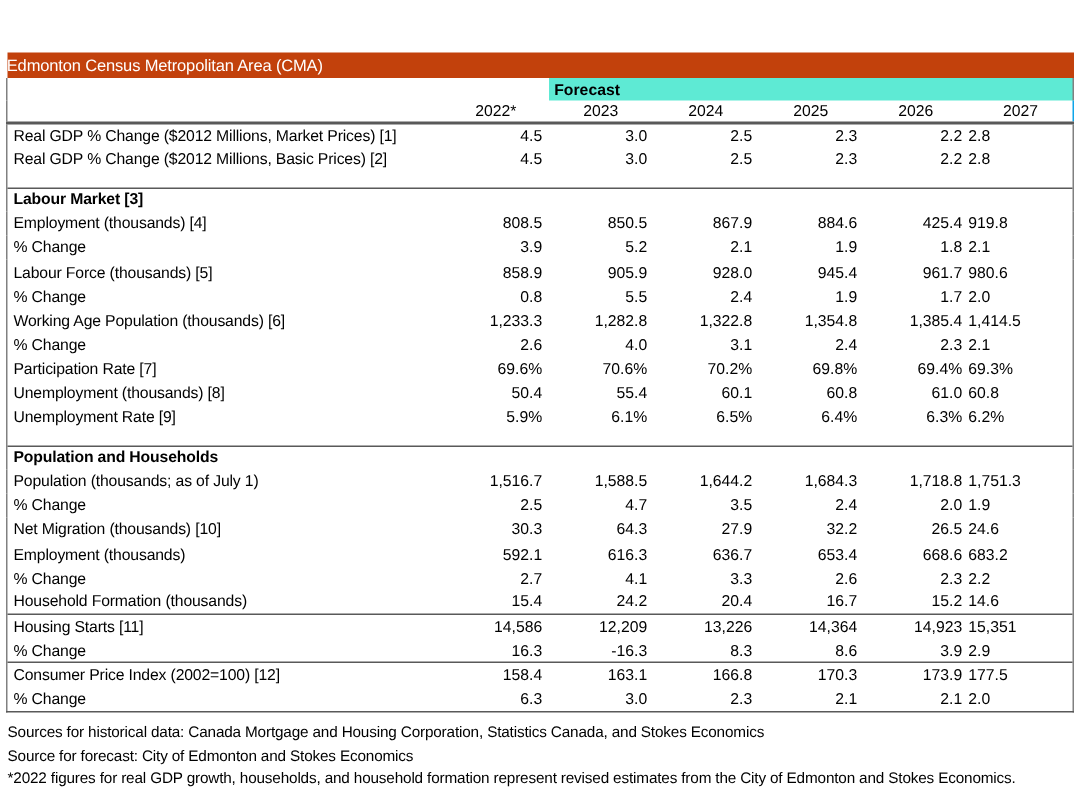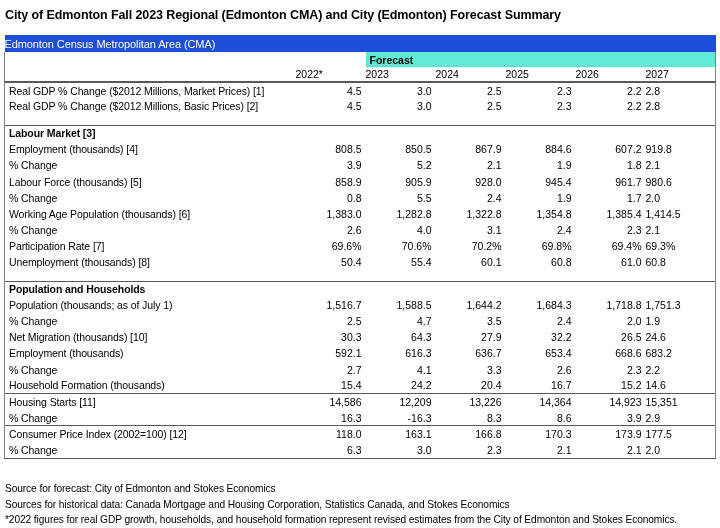--- a/index.html
+++ b/index.html
@@ -47,21 +47,21 @@
     font-weight: normal;
     vertical-align: middle;
     box-sizing: border-box;
   }
   
   col.c-label { width: 291px; }
   col.c-yr    { width: 70px; }
 
   
   .banner td {
-    background: #1d4ed8;
+    background: #c2410c;
     color: #ffffff;
     font-weight: bold;
     font-size: 11px;
     height: 17px;
     padding: 0 0 0 5px;
     letter-spacing: -0.1px;
   }
 
   
   .fcband td {
@@ -80,21 +80,21 @@
     border-right: none;
   }
   .fcband td.green-last { border-right: 1px solid #808080; }
   .fcband td.blankleft { border-right: none; }
 
   
   .yearrow td {
     height: 15px;
     font-weight: bold;
     font-size: 10.5px;
-    text-align: left;
+    text-align: center;
     padding-right: 4px;
     border-bottom: 2px solid #595959;
     border-left: 1px solid #808080;
     border-right: 1px solid #808080;
   }
   .yearrow td.lbl { border-right: none; }
   .yearrow td.yr  { border-left: none; border-right: none; }
   .yearrow td.yrlast { border-left: none; border-right: 1px solid #0ea5e9; }
 
   
@@ -140,21 +140,20 @@
     line-height: 15.6px;
     letter-spacing: -0.1px;
     white-space: nowrap;
   }
 </style>
 </head>
 <body>
 
 <div class="page">
 
-  <div class="doc-title">City of Edmonton Fall 2023 Regional (Edmonton CMA) and City (Edmonton) Forecast Summary</div>
 
   <div class="table-wrap">
     <table class="fcst">
       <colgroup>
         <col class="c-label">
         <col class="c-yr">
           <col class="c-yr">
           <col class="c-yr">
         <col class="c-yr">
           <col class="c-yr">
@@ -218,21 +217,21 @@
             <td class="num"></td>
             <td class="num"></td>
             <td class="numlast"></td>
           </tr>
           <tr class="drow">
             <td class="lbl">Employment (thousands) [4]</td>
             <td class="num">808.5</td>
             <td class="num">850.5</td>
             <td class="num">867.9</td>
             <td class="num">884.6</td>
-            <td class="num">607.2</td>
+            <td class="num">425.4</td>
             <td class="numlast">919.8</td>
           </tr>
           <tr class="drow">
             <td class="lbl">% Change</td>
             <td class="num">3.9</td>
             <td class="num">5.2</td>
             <td class="num">2.1</td>
             <td class="num">1.9</td>
             <td class="num">1.8</td>
             <td class="numlast">2.1</td>
@@ -250,21 +249,21 @@
             <td class="lbl">% Change</td>
             <td class="num">0.8</td>
             <td class="num">5.5</td>
             <td class="num">2.4</td>
             <td class="num">1.9</td>
             <td class="num">1.7</td>
             <td class="numlast">2.0</td>
           </tr>
           <tr class="drow">
             <td class="lbl">Working Age Population (thousands) [6]</td>
-            <td class="num">1,383.0</td>
+            <td class="num">1,233.3</td>
             <td class="num">1,282.8</td>
             <td class="num">1,322.8</td>
             <td class="num">1,354.8</td>
             <td class="num">1,385.4</td>
             <td class="numlast">1,414.5</td>
           </tr>
           <tr class="drow">
             <td class="lbl">% Change</td>
             <td class="num">2.6</td>
             <td class="num">4.0</td>
@@ -283,20 +282,29 @@
             <td class="numlast">69.3%</td>
           </tr>
           <tr class="drow">
             <td class="lbl">Unemployment (thousands) [8]</td>
             <td class="num">50.4</td>
             <td class="num">55.4</td>
             <td class="num">60.1</td>
             <td class="num">60.8</td>
             <td class="num">61.0</td>
             <td class="numlast">60.8</td>
+          </tr>
+          <tr class="drow">
+            <td class="lbl">Unemployment Rate [9]</td>
+            <td class="num">5.9%</td>
+            <td class="num">6.1%</td>
+            <td class="num">6.5%</td>
+            <td class="num">6.4%</td>
+            <td class="num">6.3%</td>
+            <td class="numlast">6.2%</td>
           </tr>
           <tr class="drow spacer">
             <td class="lbl"></td>
             <td class="num"></td>
             <td class="num"></td>
             <td class="num"></td>
             <td class="num"></td>
             <td class="num"></td>
             <td class="numlast"></td>
           </tr>
@@ -376,39 +384,39 @@
             <td class="lbl">% Change</td>
             <td class="num">16.3</td>
             <td class="num">-16.3</td>
             <td class="num">8.3</td>
             <td class="num">8.6</td>
             <td class="num">3.9</td>
             <td class="numlast">2.9</td>
           </tr>
           <tr class="drow toprule">
             <td class="lbl">Consumer Price Index (2002=100) [12]</td>
-            <td class="num">118.0</td>
+            <td class="num">158.4</td>
             <td class="num">163.1</td>
             <td class="num">166.8</td>
             <td class="num">170.3</td>
             <td class="num">173.9</td>
             <td class="numlast">177.5</td>
           </tr>
           <tr class="drow lastrow">
             <td class="lbl">% Change</td>
             <td class="num">6.3</td>
             <td class="num">3.0</td>
             <td class="num">2.3</td>
             <td class="num">2.1</td>
             <td class="num">2.1</td>
             <td class="numlast">2.0</td>
           </tr>
         </tbody>
     </table>
   </div>
 
   <div class="notes">
+    <div class="note">Sources for historical data: Canada Mortgage and Housing Corporation, Statistics Canada, and Stokes Economics</div>
     <div class="note">Source for forecast: City of Edmonton and Stokes Economics</div>
-    <div class="note">Sources for historical data: Canada Mortgage and Housing Corporation, Statistics Canada, and Stokes Economics</div>
     <div class="note">*2022 figures for real GDP growth, households, and household formation represent revised estimates from the City of Edmonton and Stokes Economics.</div>
   </div>
 
 </div>
 
 </body></html>

